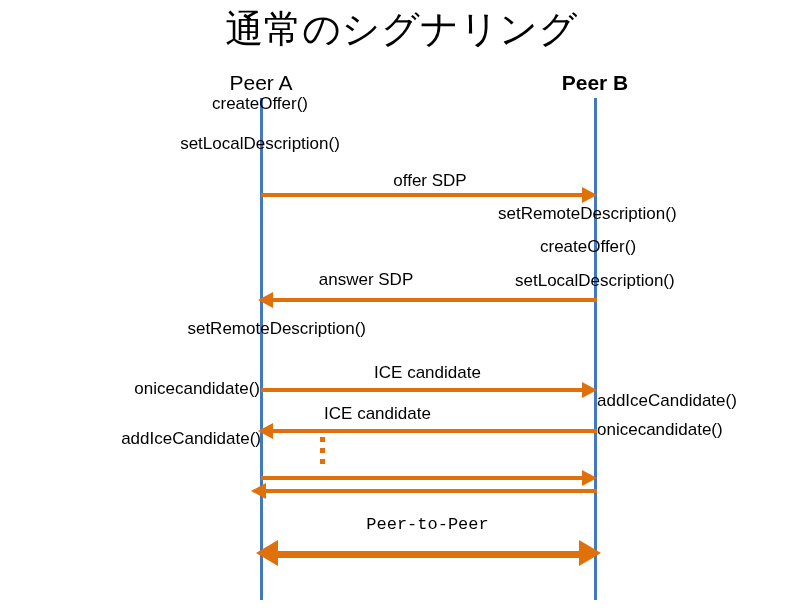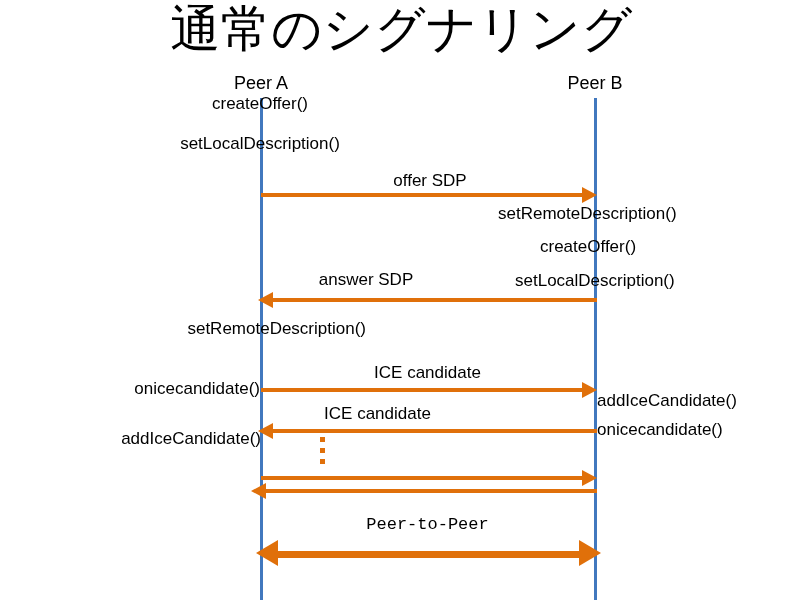--- a/index.html
+++ b/index.html
@@ -17,21 +17,21 @@
     color: #000000;
   }
 
   
   .title {
     position: absolute;
     left: 0;
     top: 2px;
     width: 803px;
     text-align: center;
-    font-size: 50px;
+    font-size: 38px;
     line-height: 54px;
     font-weight: 400;
     color: #000000;
     letter-spacing: 0.5px;
     white-space: nowrap;
   }
 
   
   .lifeline {
     position: absolute;
@@ -39,28 +39,28 @@
     background: #4178be;
     top: 98px;
     height: 502px;
   }
   .lifeline-a { left: 260px; }
   .lifeline-b { left: 594px; }
 
   .peer-label {
     position: absolute;
     top: 72px;
-    font-size: 18px;
+    font-size: 21px;
     line-height: 22px;
     text-align: center;
     white-space: nowrap;
     color: #000000;
   }
   .peer-label-a { left: 186px; width: 150px; }
-  .peer-label-b { left: 520px; width: 150px; }
+  .peer-label-b { left: 520px; width: 150px; font-weight: bold; }
 
   
   .note {
     position: absolute;
     font-size: 17px;
     line-height: 22px;
     white-space: nowrap;
     color: #000000;
   }
   .note-right-align { text-align: right; }

